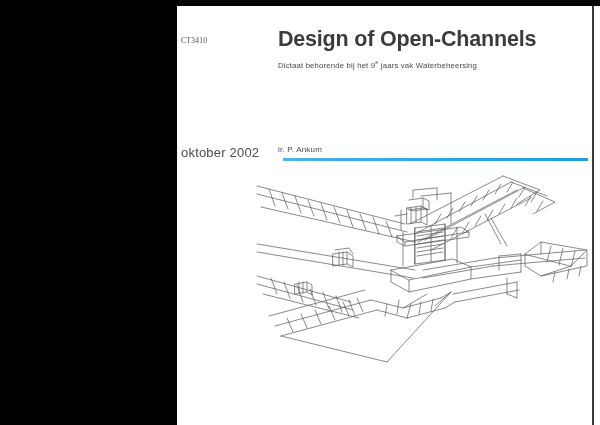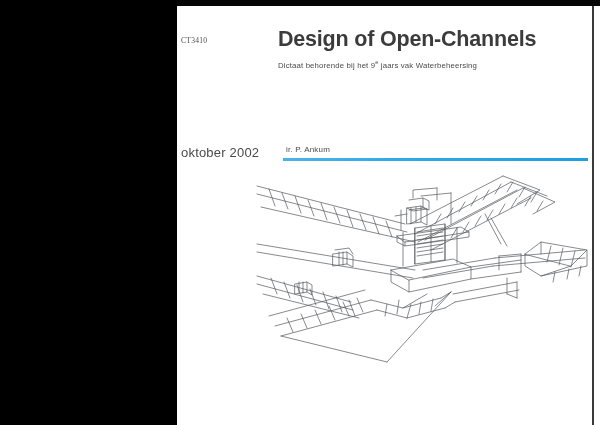--- a/index.html
+++ b/index.html
@@ -102,21 +102,20 @@
     color: #4a4a4a;
     letter-spacing: 0.2px;
   }
   .author {
     position: absolute;
     left: 101px;
     top: 139px;
     font-size: 8px;
     color: #4a4a4a;
     letter-spacing: 0.2px;
-    margin-left: 8px;
   }
 
   
   .accent-rule {
     position: absolute;
     left: 106px;
     top: 152px;
     width: 305px;
     height: 3px;
     background: linear-gradient(to right, #4db2e8 0%, #2ba8e8 45%, #1f9fe0 100%);

